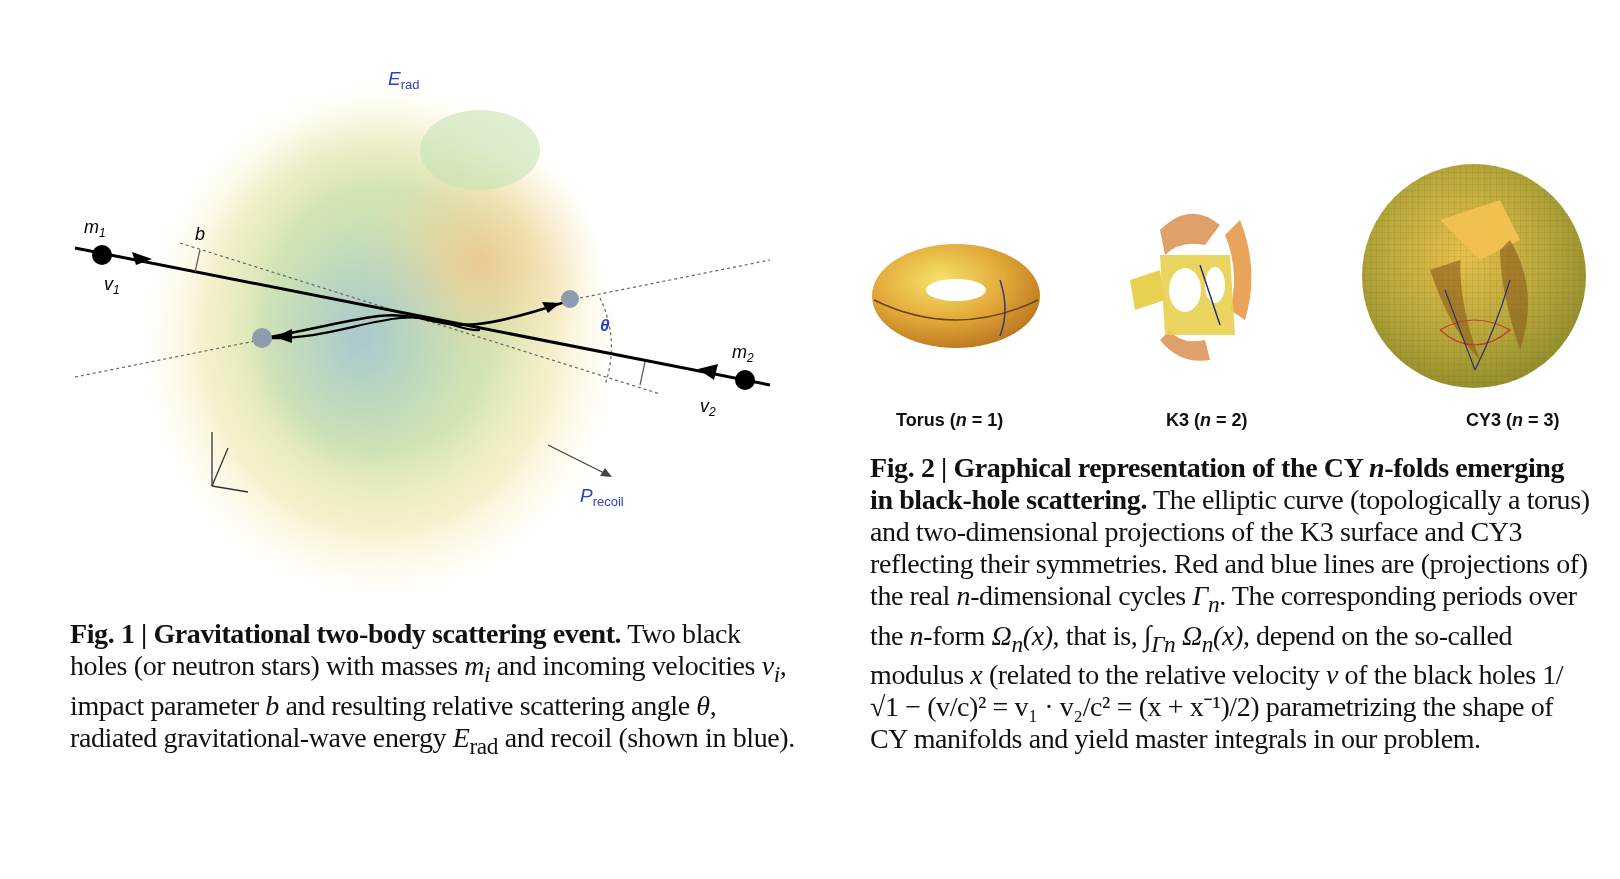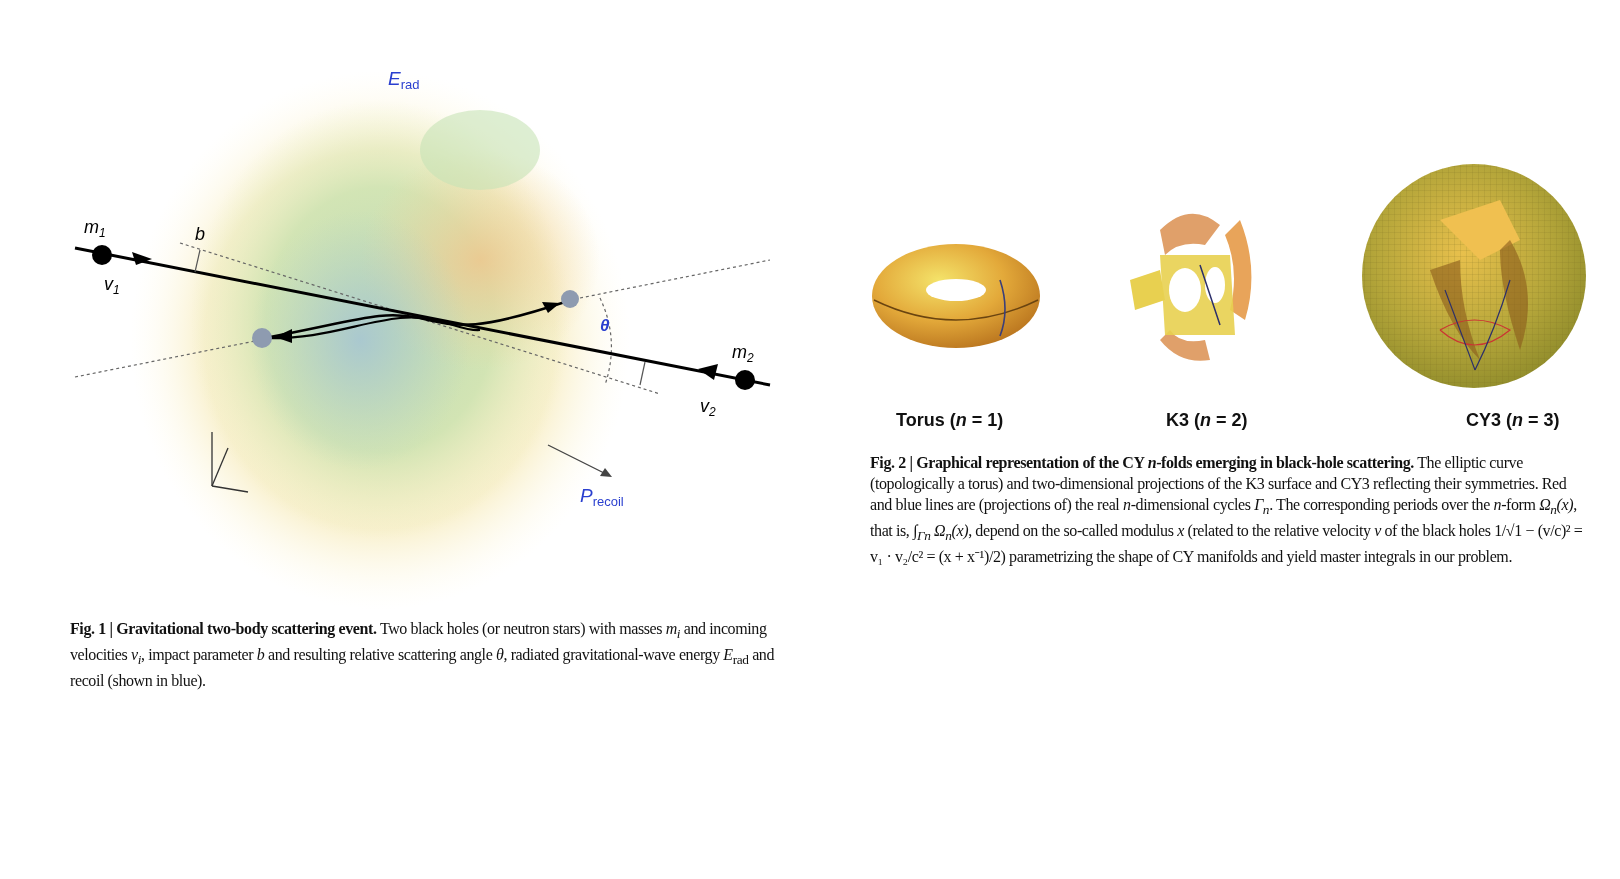--- a/index.html
+++ b/index.html
@@ -2,21 +2,21 @@
 <html><head>
 <meta charset="utf-8">
 <style>
   html, body { margin:0; padding:0; background:#ffffff; }
   body { width:1620px; height:879px; position:relative; overflow:hidden;
          font-family:"Liberation Serif", serif; color:#111; }
   .fig1 { position:absolute; left:60px; top:40px; width:760px; height:580px; }
   .fig2-panels { position:absolute; left:860px; top:160px; width:740px; height:230px; }
   .panel-label { position:absolute; top:410px; font-family:"Liberation Sans", sans-serif;
                  font-size:18px; color:#111; white-space:nowrap;font-weight:bold; }
-  .caption { position:absolute; font-size:16px; line-height:21px; letter-spacing:-0.4px; }
+  .caption { position:absolute; font-size:28px; line-height:32px; letter-spacing:-0.4px; }
   .caption b { font-weight:bold; }
   .cap1 { left:70px; top:618px; width:730px; }
   .cap2 { left:870px; top:452px; width:720px; }
   .lbl { font-family:"Liberation Sans", sans-serif; font-style:italic; }
   .blue { fill:#2a3fcf; }
 </style>
 </head>
 <body>
 
 <div class="fig1">

